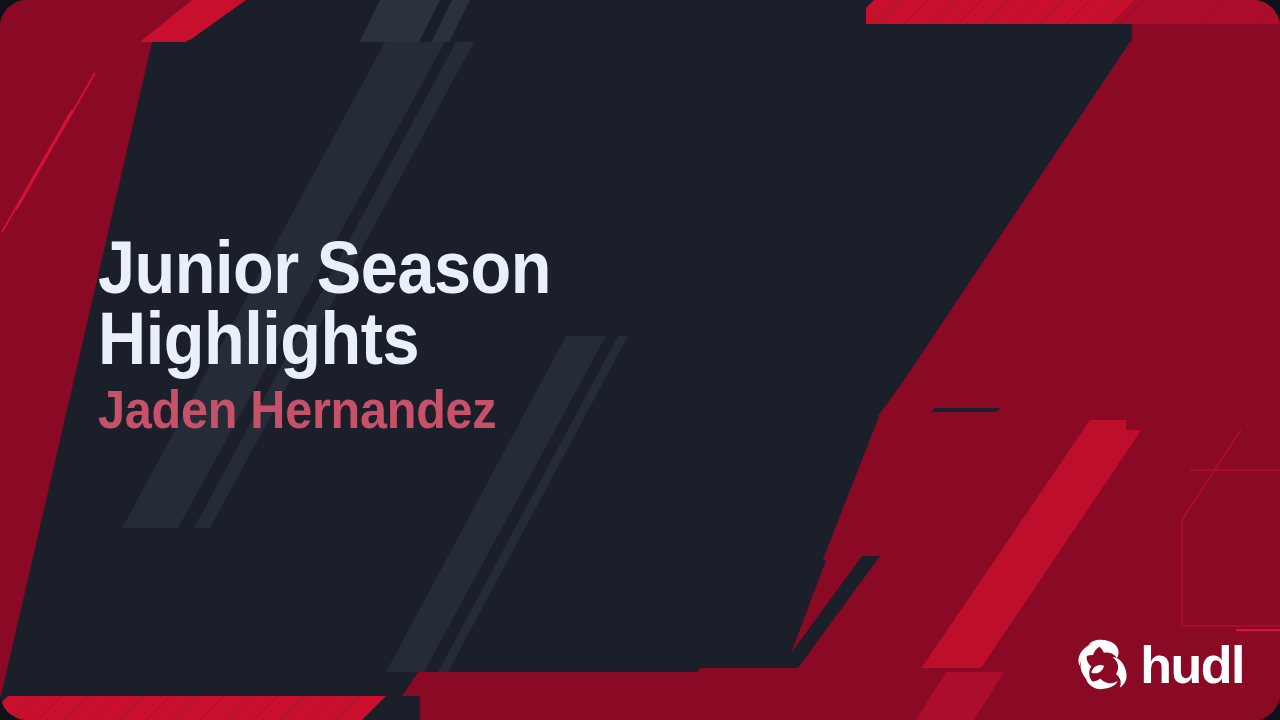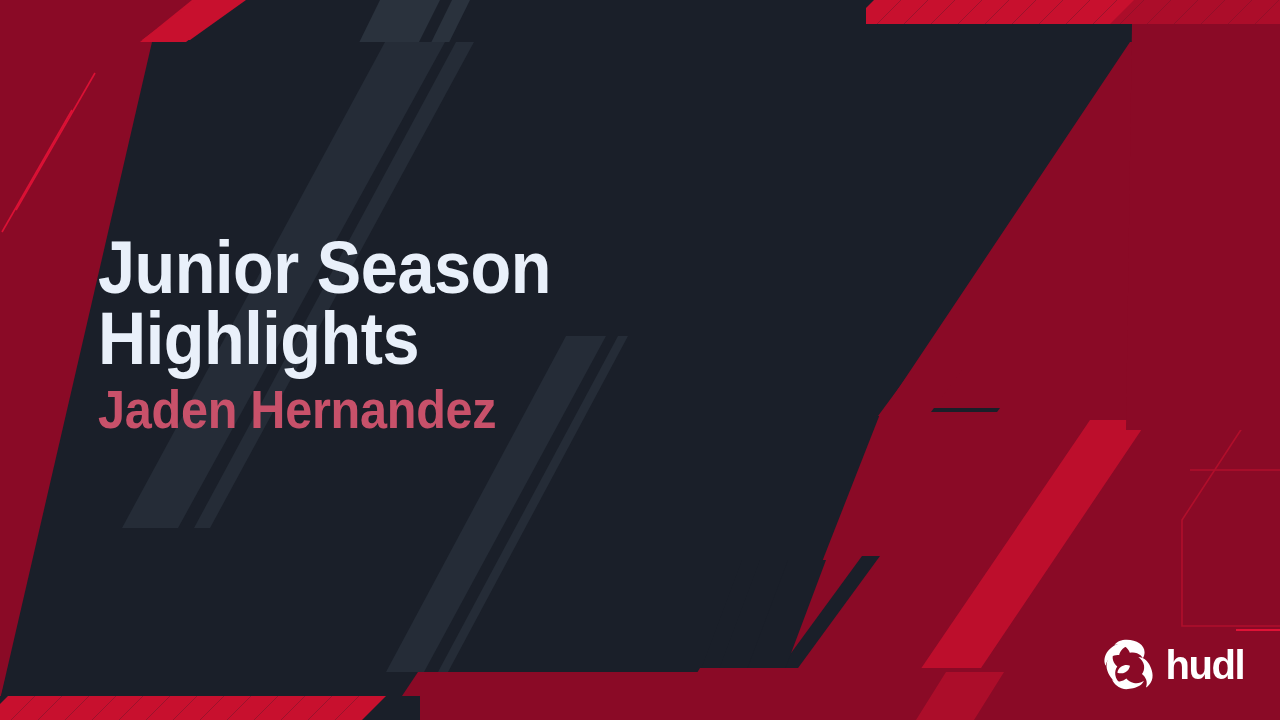--- a/index.html
+++ b/index.html
@@ -7,20 +7,21 @@
     padding: 0;
     background: #0e1117;
   }
   #stage {
     position: relative;
     width: 1280px;
     height: 720px;
     overflow: hidden;
     background: #1a1f29;
     font-family: "Liberation Sans", sans-serif;
+    border-radius: 27px;
   }
 
   
   .layer {
     position: absolute;
     top: 0; left: 0;
     width: 1280px;
     height: 720px;
     pointer-events: none;
   }
@@ -65,21 +66,21 @@
     bottom: 26px;
     display: flex;
     align-items: center;
     gap: 10px;
     z-index: 60;
   }
   #hudl-mark { display: block; }
   #hudl-wordmark {
     font-family: "Liberation Sans", sans-serif;
     font-weight: 700;
-    font-size: 40px;
+    font-size: 52px;
     line-height: 1;
     color: #ffffff;
     letter-spacing: -1.5px;
   }
 </style>
 </head>
 <body>
 
 <div id="stage">
 

